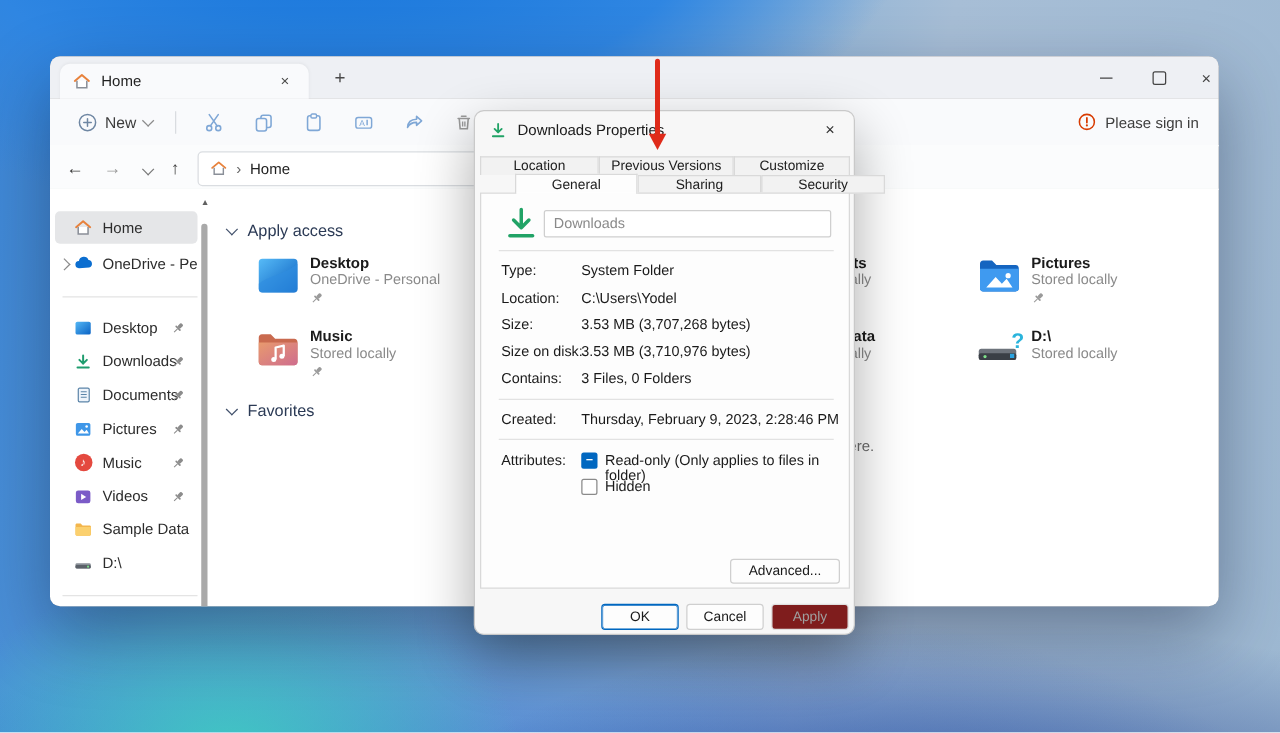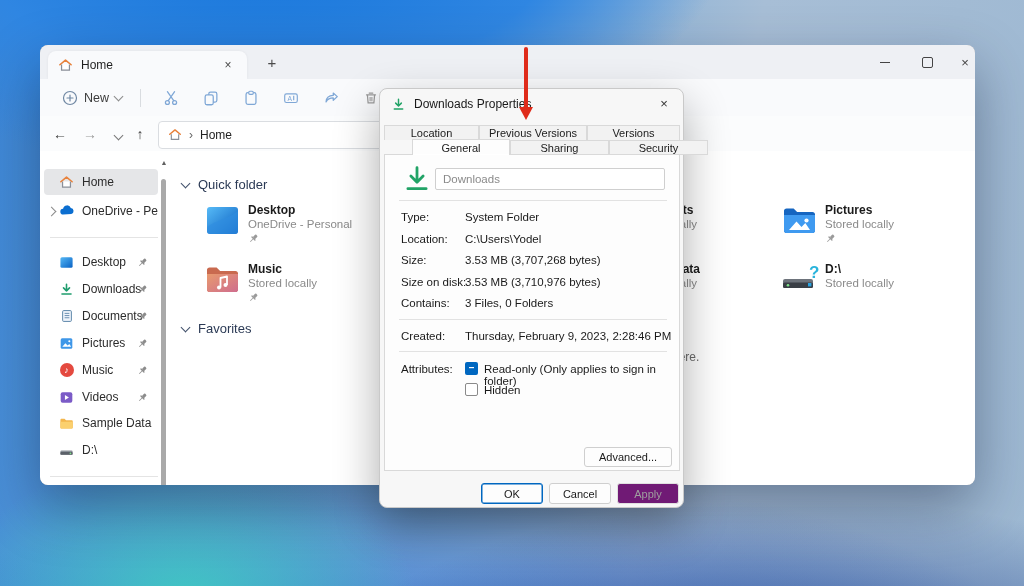--- a/index.html
+++ b/index.html
@@ -96,21 +96,21 @@
           font-family:inherit;font-size:11.5px;color:#8a8a8a;padding:0 7px;box-sizing:border-box;background:#fff;outline:0;}
   .dhr{position:absolute;left:14px;width:268px;border-top:1px solid #e2e2e2;}
   .dlab{position:absolute;left:16px;}
   .dval{position:absolute;left:80px;}
   .cb{position:absolute;width:13px;height:13px;border-radius:2px;box-sizing:border-box;}
   .cb.on{background:#0067c0;color:#fff;font-size:10px;line-height:11px;text-align:center;font-weight:bold;}
   .cb.off{background:#fff;border:1px solid #8a8a8a;}
   .btn{position:absolute;height:21px;width:62px;border-radius:3px;background:#fdfdfd;border:1px solid #cfcfcf;
        font-size:11px;color:#1a1a1a;display:flex;align-items:center;justify-content:center;box-sizing:border-box;}
   .btn.primary{border:1px solid #0067c0;box-shadow:0 0 0 .5px #0067c0 inset;}
-  .btn.disabled{color:#9f9f9f;background:#701a75;border-color:#e0e0e0;}
+  .btn.disabled{color:#9f9f9f;background:#7f1d1d;border-color:#e0e0e0;}
   .advbtn{position:absolute;left:199px;top:292px;width:88px;height:20px;}
   
   .arrow{position:absolute;left:519px;top:47px;z-index:30;}
   .arrow .shaft{position:absolute;left:5px;top:0;width:4px;height:62px;background:#df2b1a;border-radius:2px;}
   .arrow .head{position:absolute;left:0;top:60px;width:0;height:0;border-left:7px solid transparent;
                border-right:7px solid transparent;border-top:13px solid #df2b1a;}
   svg{display:block;}
 </style>
 </head>
 <body>
@@ -182,20 +182,30 @@
       <svg width="18" height="18" viewBox="0 0 20 20">
           <path d="M12.5 4.5 17 8.5l-4.5 4v-2.6c-4 0-6.5 1.7-8 4.5.2-4.6 3.4-7.2 8-7.3z" fill="none" stroke="#7fa7d6" stroke-width="1.4" stroke-linejoin="round"></path>
         </svg>
     </div>
     <div class="tbtn">
       <svg width="18" height="18" viewBox="0 0 20 20">
           <path d="M5 6.5h10M8 4.5h4" stroke="#9a9a9a" stroke-width="1.4" stroke-linecap="round"></path>
           <path d="M6 6.5l.8 9h6.4l.8-9" fill="none" stroke="#9a9a9a" stroke-width="1.4"></path>
           <path d="M9 9v4.5M11 9v4.5" stroke="#9a9a9a" stroke-width="1.2"></path>
         </svg>
+    </div>
+    <div class="signin">
+      <span>
+        <svg width="15" height="15" viewBox="0 0 16 16">
+            <circle cx="8" cy="8" r="6.4" fill="none" stroke="#d83b01" stroke-width="1.3"></circle>
+            <path d="M8 4.6v4" stroke="#d83b01" stroke-width="1.5" stroke-linecap="round"></path>
+            <circle cx="8" cy="11" r=".9" fill="#d83b01"></circle>
+          </svg>
+      </span>
+      <span>Please sign in</span>
     </div>
   </div>
 
   <div class="addr">
     <div class="navb" style="left:8px;color:#3c3c3c">←</div>
     <div class="navb" style="left:38px;color:#9a9a9a">→</div>
     <div class="navb" style="left:66px"><span class="chev d" style="border-color:#777;margin-top:8px"></span></div>
     <div class="navb" style="left:88px;color:#3c3c3c">↑</div>
     <div class="abox">
       <span style="margin-left:9px">
@@ -389,21 +399,21 @@
       <div class="sscroll">
         <div class="sarrow" style="top:6px">▲</div>
         <div class="sthumb"></div>
         <div class="sarrow" style="top:352px">▼</div>
       </div>
     </div>
 
     <div class="content">
       <div class="sechead" style="left:12px;top:26px">
         <span class="chev d" style="border-color:#41506b;margin-top:-3px"></span>
-        <span>Quick folder</span>
+        <span>Apply access</span>
       </div>
 
       <div class="gitem" style="left:35px;top:52px">
         <span class="gicon">
             <svg width="35" height="35" viewBox="0 0 35 35">
               <defs>
                 <linearGradient id="g1" x1="0" y1="0" x2="1" y2="1">
                   <stop offset="0" stop-color="#57bbf7"></stop>
                   <stop offset="1" stop-color="#0a5ec0"></stop>
                 </linearGradient>
@@ -593,21 +603,21 @@
           <path d="M2.8 13.5h10.4" stroke="#21a366" stroke-width="1.8" stroke-linecap="round"></path>
         </svg>
     </span>
     <span class="dtext">Downloads Properties</span>
     <span class="dclose">×</span>
   </div>
 
   <div class="tabs-back">
     <div class="dtab" style="width:95px">Location</div>
     <div class="dtab" style="width:108px">Previous Versions</div>
-    <div class="dtab" style="width:93px">Versions</div>
+    <div class="dtab" style="width:93px">Customize</div>
   </div>
   <div class="tabs-front">
     <div class="dtab active" style="width:98px">General</div>
     <div class="dtab" style="width:99px">Sharing</div>
     <div class="dtab" style="width:99px">Security</div>
   </div>
 
   <div class="dpage">
     <span style="position:absolute;left:18px;top:10px">
       <svg width="28" height="28" viewBox="0 0 16 16">
@@ -629,21 +639,21 @@
     <span class="dlab" style="top:142px">Contains:</span>
     <span class="dval" style="top:142px">3 Files, 0 Folders</span>
 
     <div class="dhr" style="top:164px"></div>
     <span class="dlab" style="top:175px">Created:</span>
     <span class="dval" style="top:175px">Thursday, February 9, 2023, 2:28:46 PM</span>
     <div class="dhr" style="top:196px"></div>
 
     <span class="dlab" style="top:208px">Attributes:</span>
     <span class="cb on" style="left:80px;top:207px">–</span>
-    <span style="position:absolute;left:99px;top:208px">Read-only (Only applies to sign in folder)</span>
+    <span style="position:absolute;left:99px;top:208px">Read-only (Only applies to files in folder)</span>
     <span class="cb off" style="left:80px;top:228px"></span>
     <span style="position:absolute;left:99px;top:229px">Hidden</span>
     <div class="btn advbtn">Advanced...</div>
   </div>
 
   <div class="btn primary" style="left:101px;top:394px">OK</div>
   <div class="btn" style="left:169px;top:394px">Cancel</div>
   <div class="btn disabled" style="left:237px;top:394px">Apply</div>
 </div>
 

